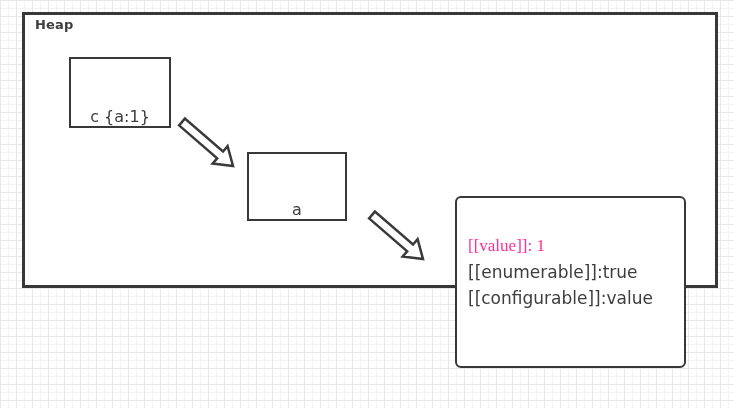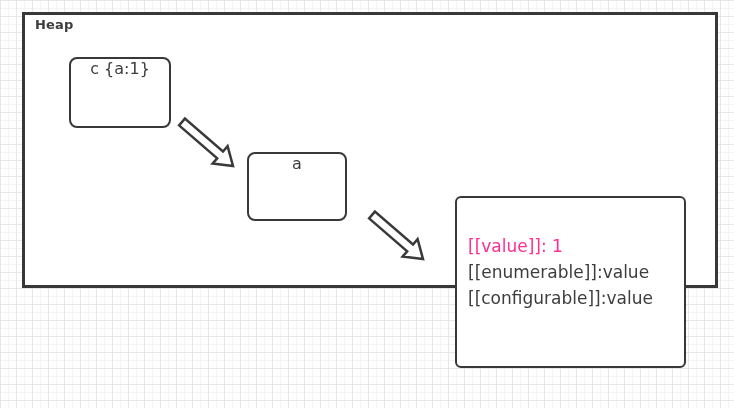--- a/index.html
+++ b/index.html
@@ -38,24 +38,24 @@
     top: 2px;
     font-size: 13px;
     font-weight: bold;
     color: #3d3d3d;
     letter-spacing: 0.2px;
   }
   .node {
     position: absolute;
     box-sizing: border-box;
     border: 2px solid #383838;
-    border-radius: 8px;
+    border-radius: 0;
     background: #ffffff;
     display: flex;
-    align-items: flex-start;
+    align-items: flex-end;
     justify-content: center;
     font-size: 16px;
     color: #3d3d3d;
   }
   .node-c { left: 44px;  top: 42px;  width: 102px; height: 71px; }
   .node-a { left: 222px; top: 137px; width: 100px; height: 69px; }
   .descriptor-box {
     position: absolute;
     left: 430px;
     top: 181px;
@@ -65,21 +65,21 @@
     border: 2px solid #383838;
     border-radius: 6px;
     background: #ffffff;
     padding: 35px 6px 0 11px;
     font-size: 17px;
     line-height: 26px;
     color: #3d3d3d;
     white-space: nowrap;
   }
   .descriptor-line { display: block; }
-  .descriptor-line.highlight { color: #ff2e92; }
+  .descriptor-line.highlight { color: #ff2e92; font-family: Liberation Serif, serif; }
   .arrow {
     position: absolute;
     overflow: visible;
   }
   .arrow-1 { left: 150px; top: 100px; }
   .arrow-2 { left: 340px; top: 193px; }
   .arrow path {
     fill: #ffffff;
     stroke: #3a3a3a;
     stroke-width: 2.5;
@@ -105,18 +105,18 @@
     <div class="node node-a">
       <span>a</span>
     </div>
 
     <svg class="arrow arrow-2" width="64" height="58" viewBox="0 0 64 58" xmlns="http://www.w3.org/2000/svg">
       <path d="M4.1,10.4 L42.2,43.3 L37.6,48.6 L58,51 L52.6,31.2 L48,36.5 L9.9,3.6 Z"></path>
     </svg>
 
     <div class="descriptor-box">
       <span class="descriptor-line highlight">[[value]]: 1</span>
-      <span class="descriptor-line">[[enumerable]]:value</span>
+      <span class="descriptor-line">[[enumerable]]:true</span>
       <span class="descriptor-line">[[configurable]]:value</span>
     </div>
 
   </div>
 </div>
 
 </body></html>

